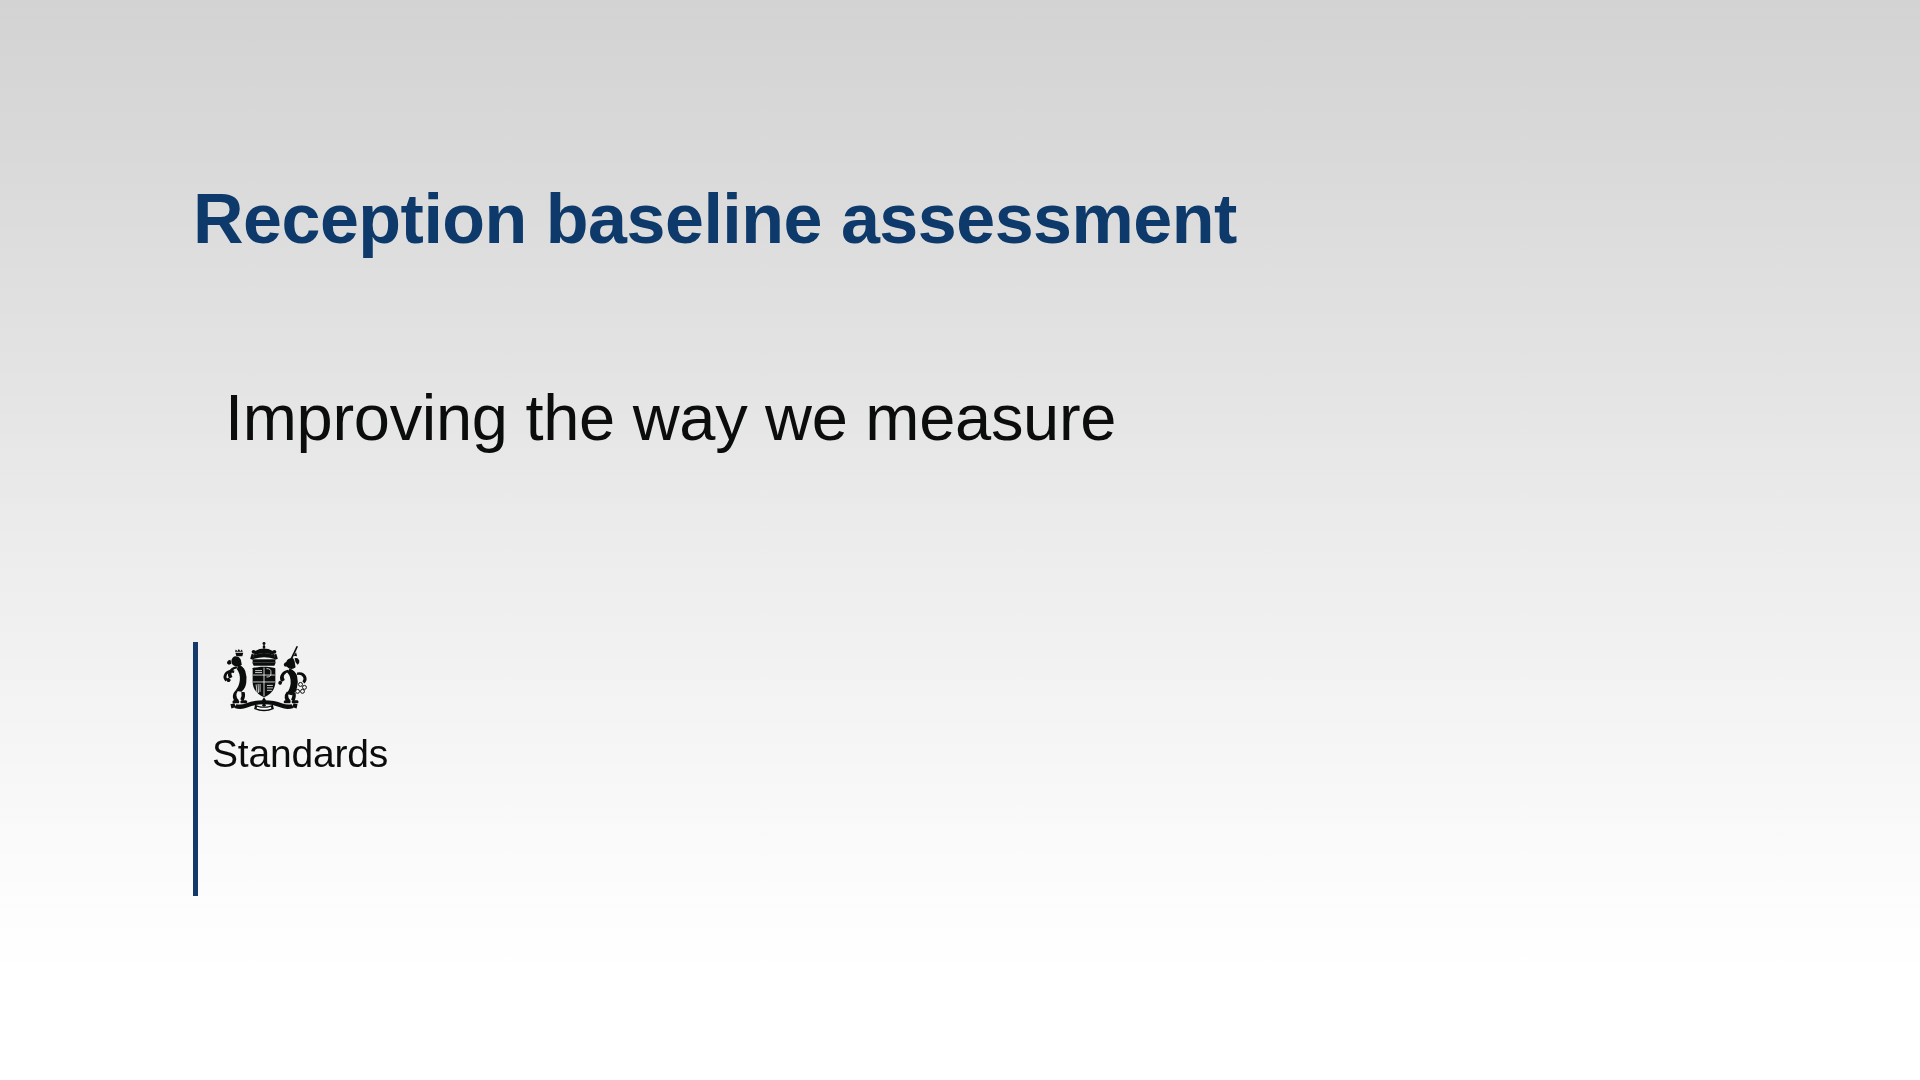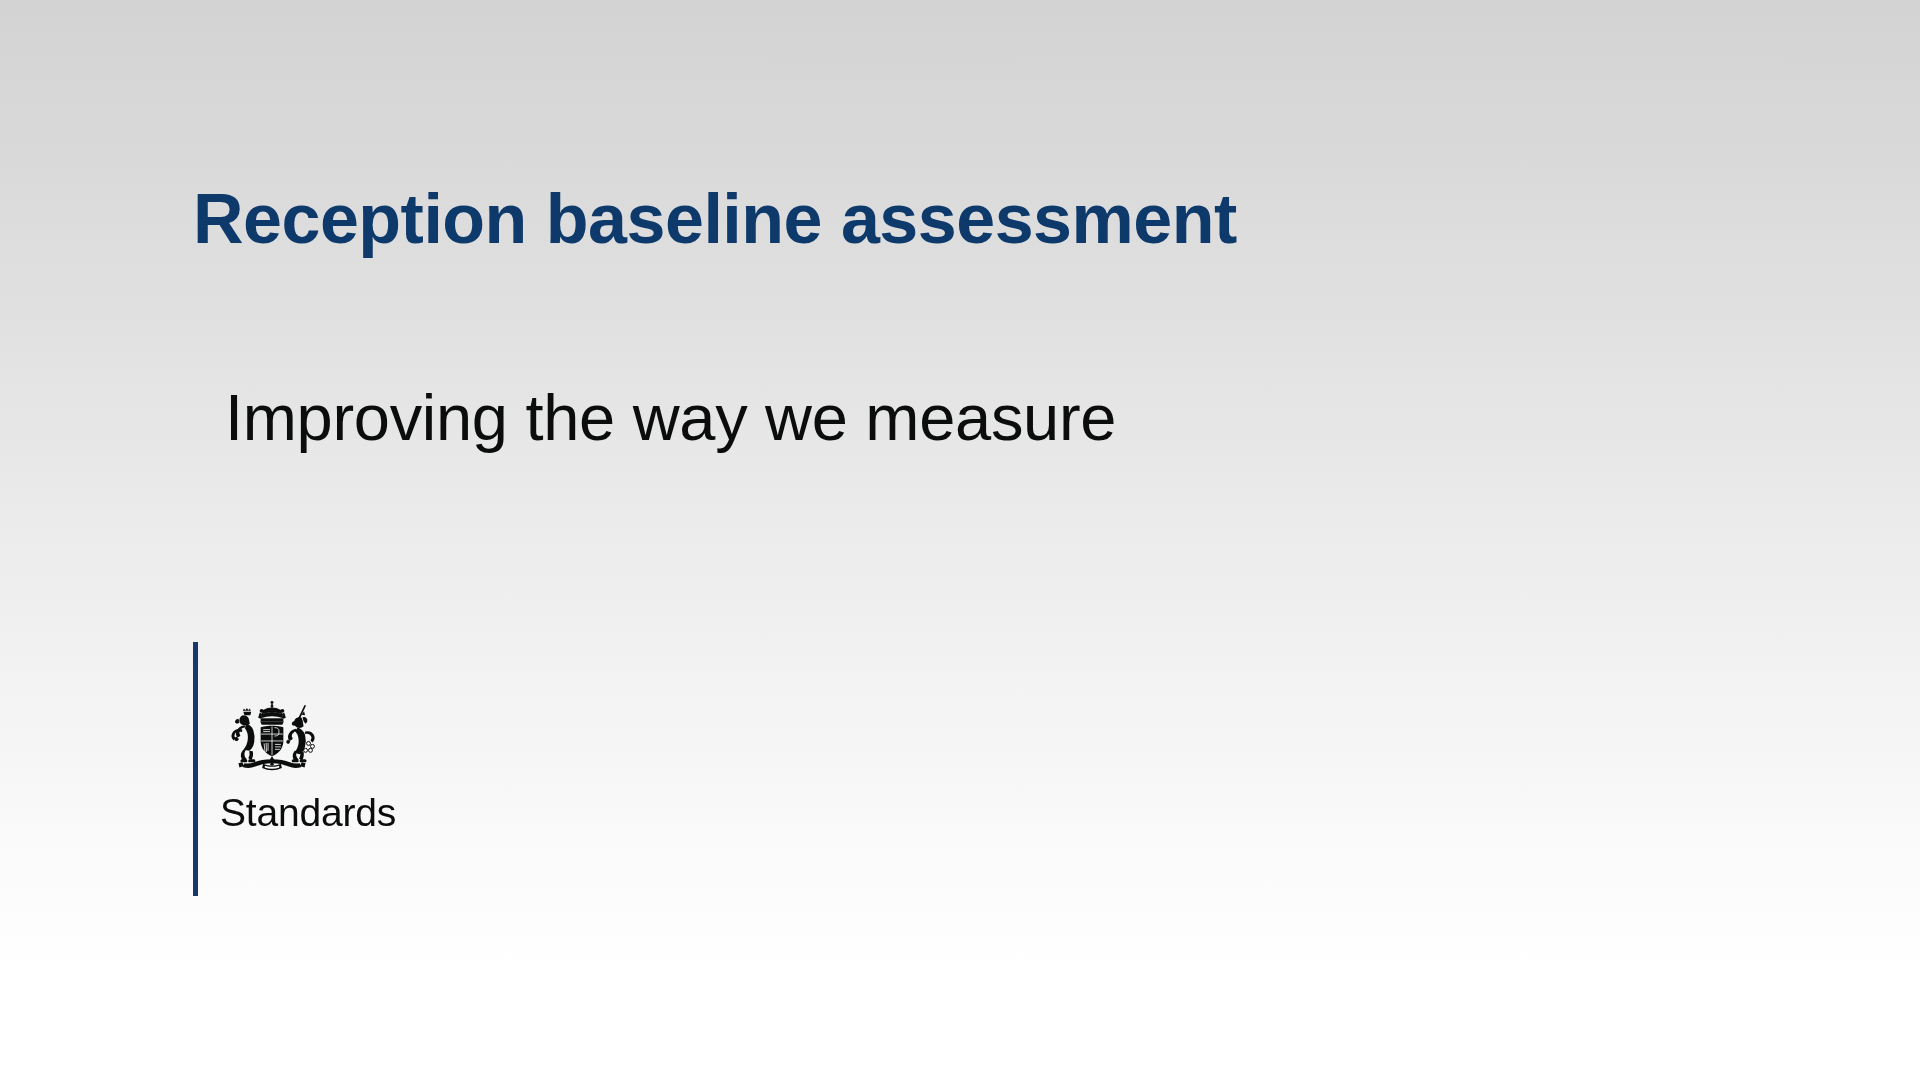--- a/index.html
+++ b/index.html
@@ -73,24 +73,24 @@
   }
 
   .logo-rule {
     width:5px;
     min-height:254px;
     background:#15396b;
     flex:0 0 auto;
   }
 
   .logo-body {
-    padding-left:22px;
+    padding-left:14px;
     display:flex;
     flex-direction:column;
-    justify-content:center;
+    justify-content:flex-start;
   }
 
   .crest {
     width:104px;
     height:74px;
     display:block;
     margin-top:0px;
     margin-bottom:14px;
   }
   .crest svg { display:block; width:100%; height:100%; }

